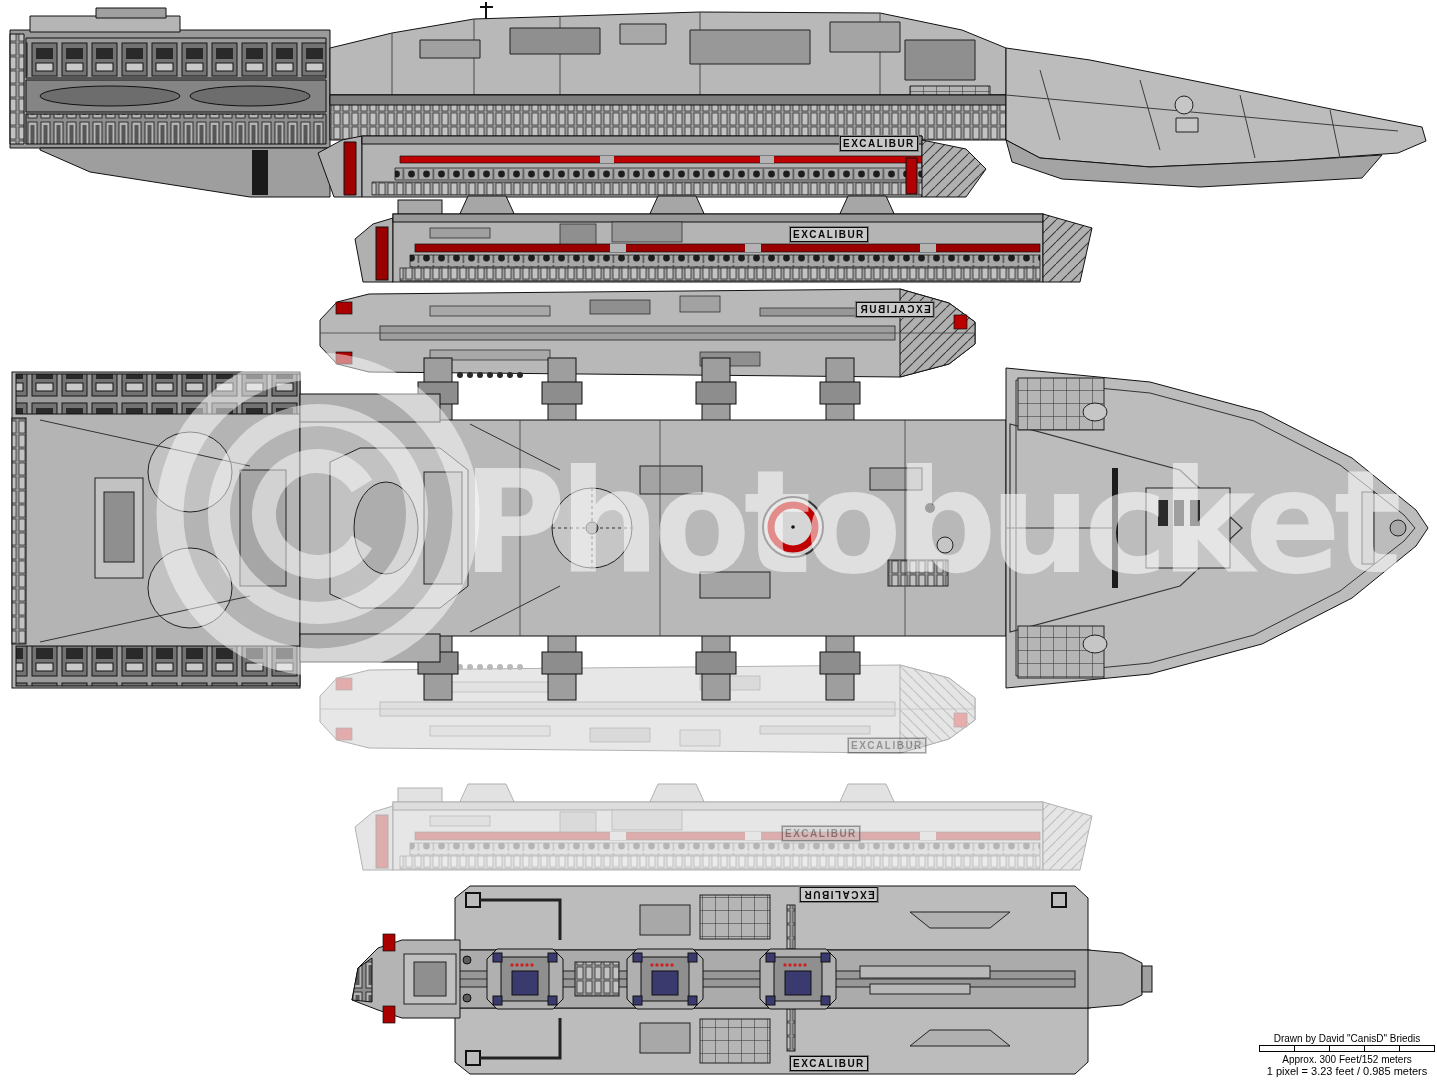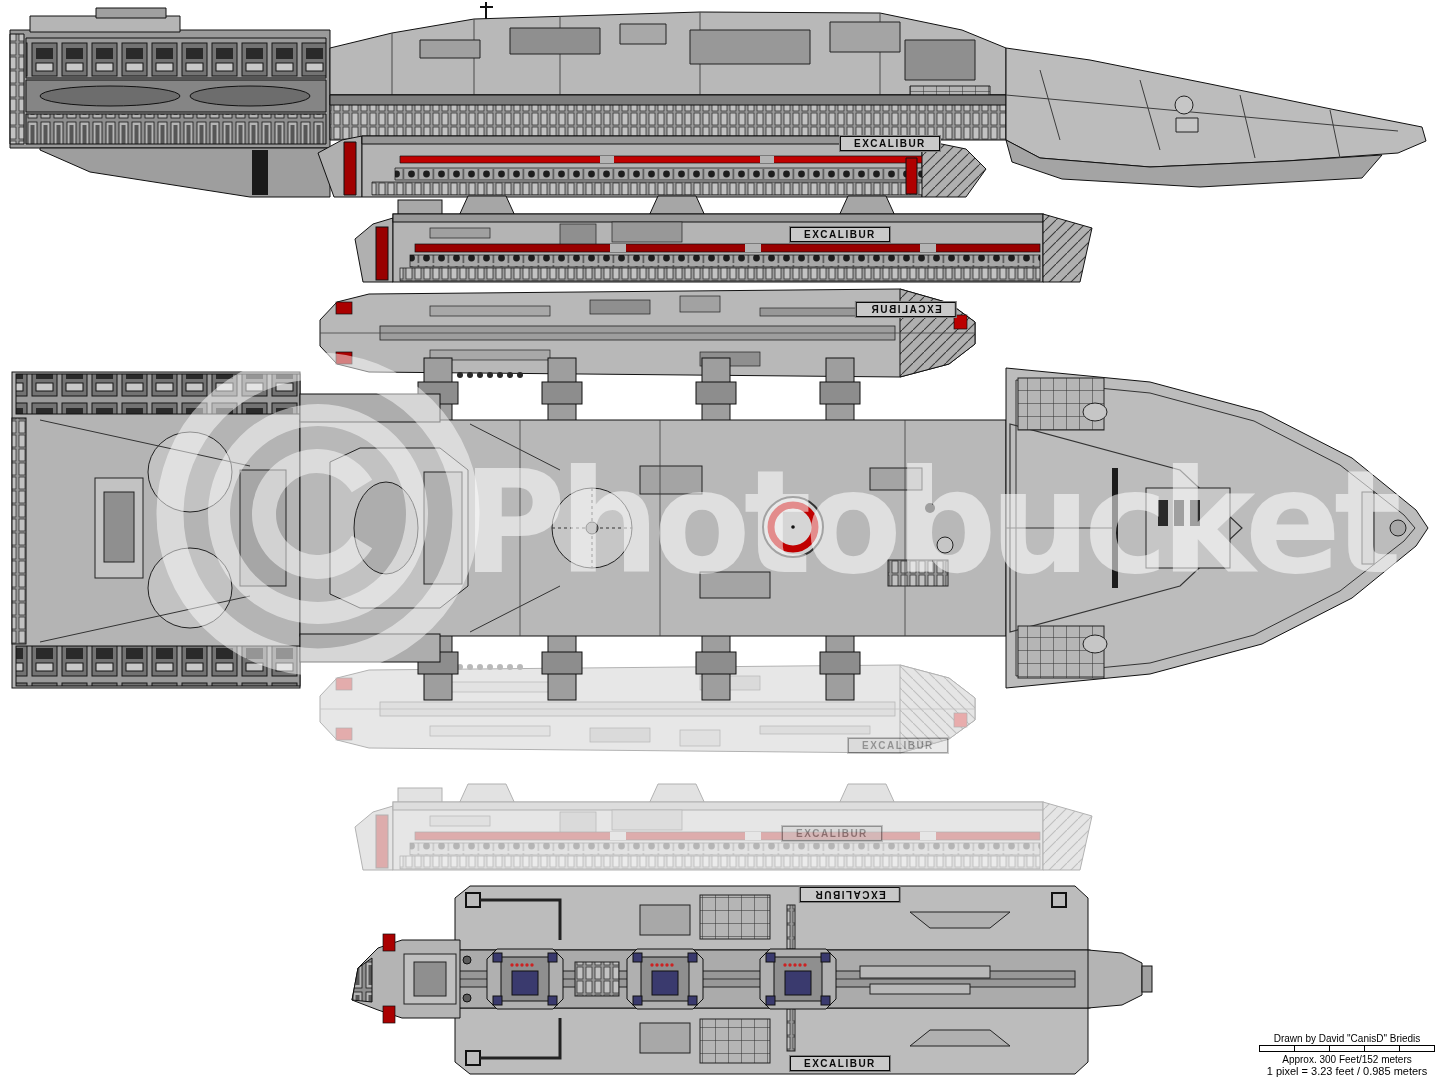--- a/index.html
+++ b/index.html
@@ -4,21 +4,21 @@
 <style>
   html,body{margin:0;padding:0;background:#fff;}
   #canvas{position:relative;width:1437px;height:1080px;background:#ffffff;overflow:hidden;
           font-family:"Liberation Sans","DejaVu Sans",sans-serif;}
   #schematic{position:absolute;left:0;top:0;}
   .exlabel{
     position:absolute;
     font-family:"Liberation Sans","DejaVu Sans",sans-serif;
     font-size:10px;font-weight:bold;letter-spacing:1.5px;color:#0a0a0a;
     background:#c9c9c9;border:1px solid #0a0a0a;outline:1px solid #7d7d7d;
-    padding:0 13px;line-height:13px;white-space:nowrap;
+    padding:0 2px;line-height:13px;white-space:nowrap;
   }
   .mirrored{transform:scale(-1,1);}
   .flipped{transform:rotate(180deg);}
   .faded{opacity:0.38;}
   #watermark-text{
     position:absolute;left:462px;top:408px;width:800px;
     font-family:"DejaVu Sans","Liberation Sans",sans-serif;
     font-size:142px;font-weight:bold;letter-spacing:-7px;
     color:rgba(255,255,255,0.55);user-select:none;white-space:nowrap;margin-top:32px;
   }

